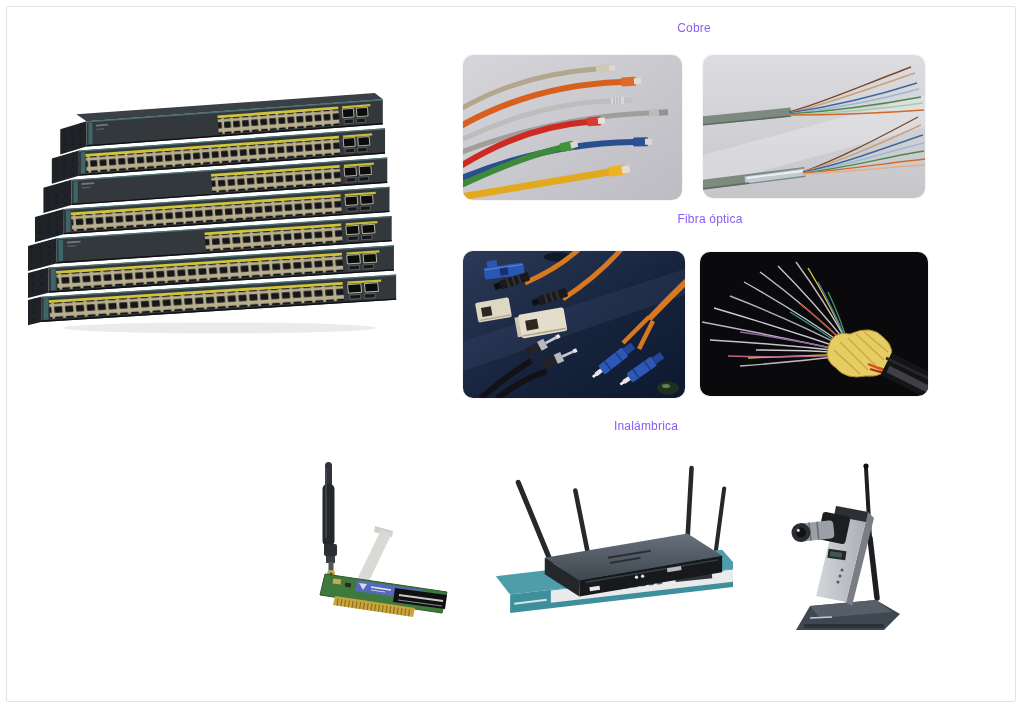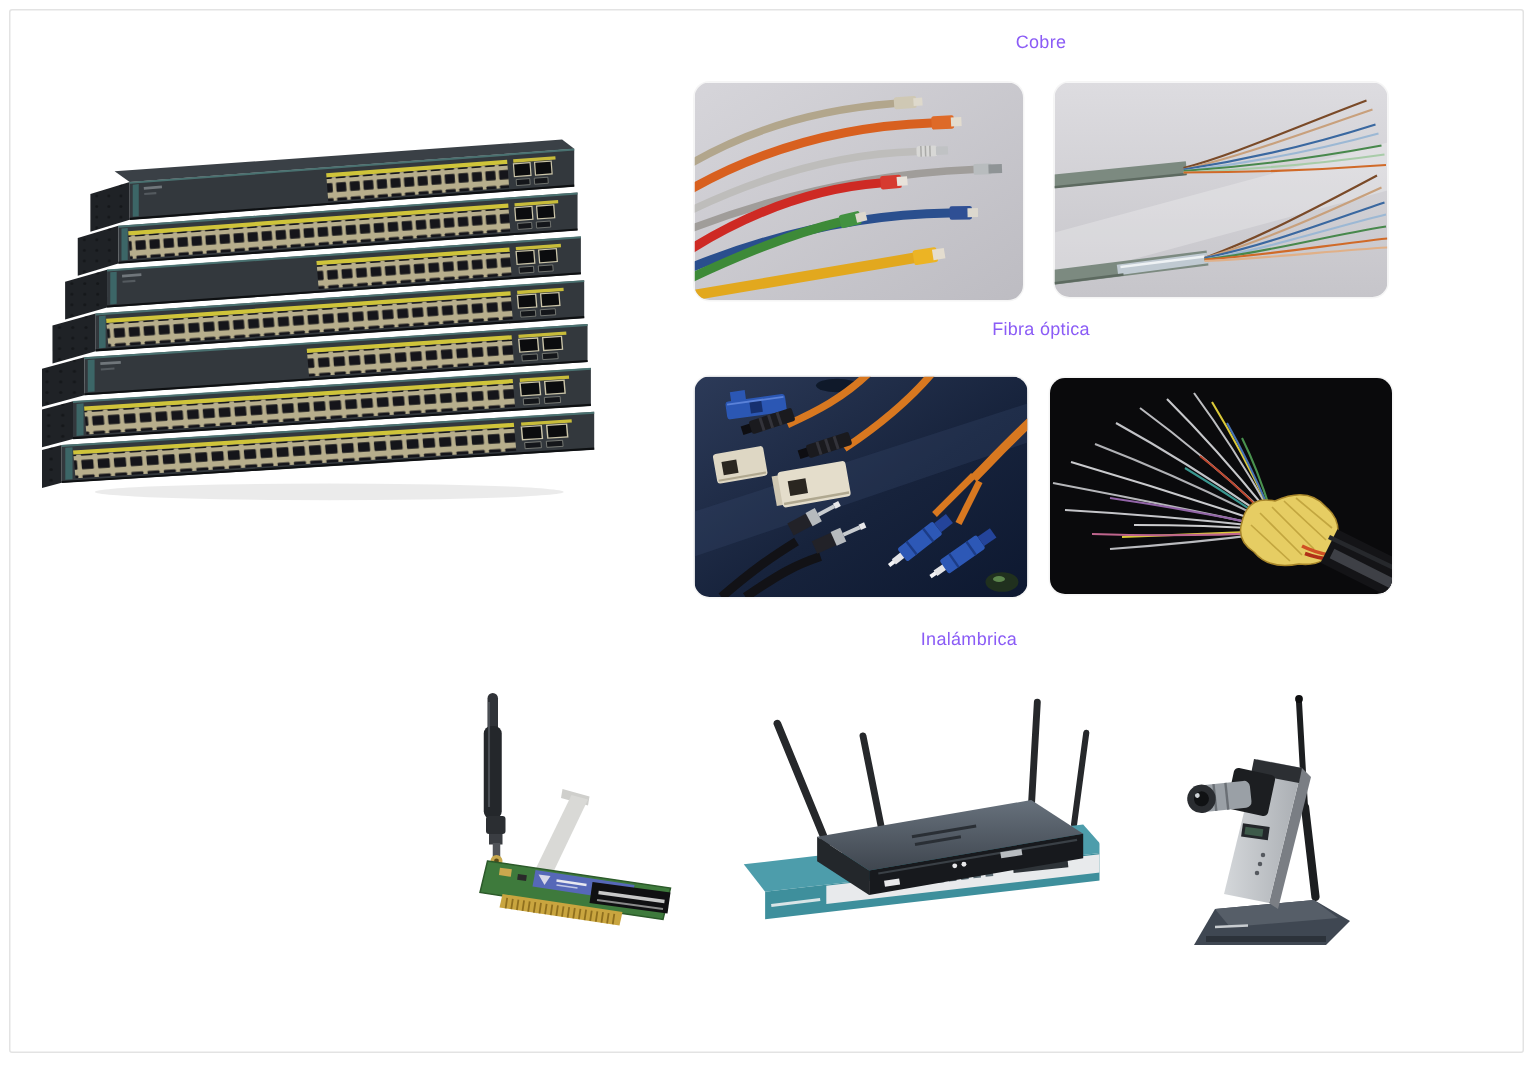--- a/index.html
+++ b/index.html
@@ -165,21 +165,21 @@
     <path d="M100 117 C138 106 174 90 218 70" stroke="#c8a07c"></path>
     <path d="M100 117 C140 109 178 94 220 80" stroke="#3a68a0"></path>
     <path d="M100 118 C142 111 180 98 221 88" stroke="#9cb8d4"></path>
     <path d="M100 118 C144 113 182 102 221 96" stroke="#48884c"></path>
     <path d="M100 118 C144 115 184 108 222 104" stroke="#d06a28"></path>
     <path d="M100 119 C146 117 186 112 222 110" stroke="#e0b088"></path>
   </g>
 </svg>
 </div>
 
-<div class="section-label" style="left:463px;top:212px;width:462px;">Fibra óptica</div>
+<div class="section-label" style="left:479px;top:212px;width:462px;">Fibra óptica</div>
 
 <div class="tile" style="left:463px;top:251px;width:222px;height:147px;">
 <svg width="222" height="147" viewBox="0 0 222 147">
   <defs>
     <linearGradient id="fbg" x1="0" y1="0" x2="1" y2="1">
       <stop offset="0" stop-color="#2c3a58"></stop>
           <stop offset="0.55" stop-color="#17233c"></stop>
           <stop offset="1" stop-color="#0d1830"></stop>
     </linearGradient>
   </defs>

